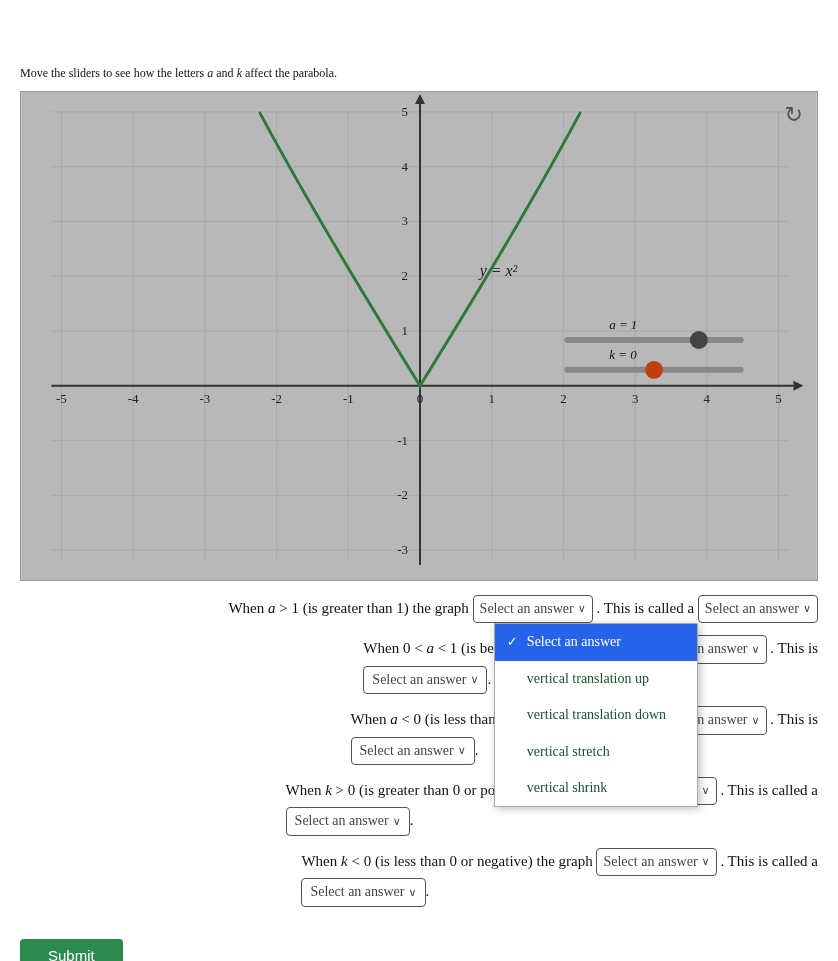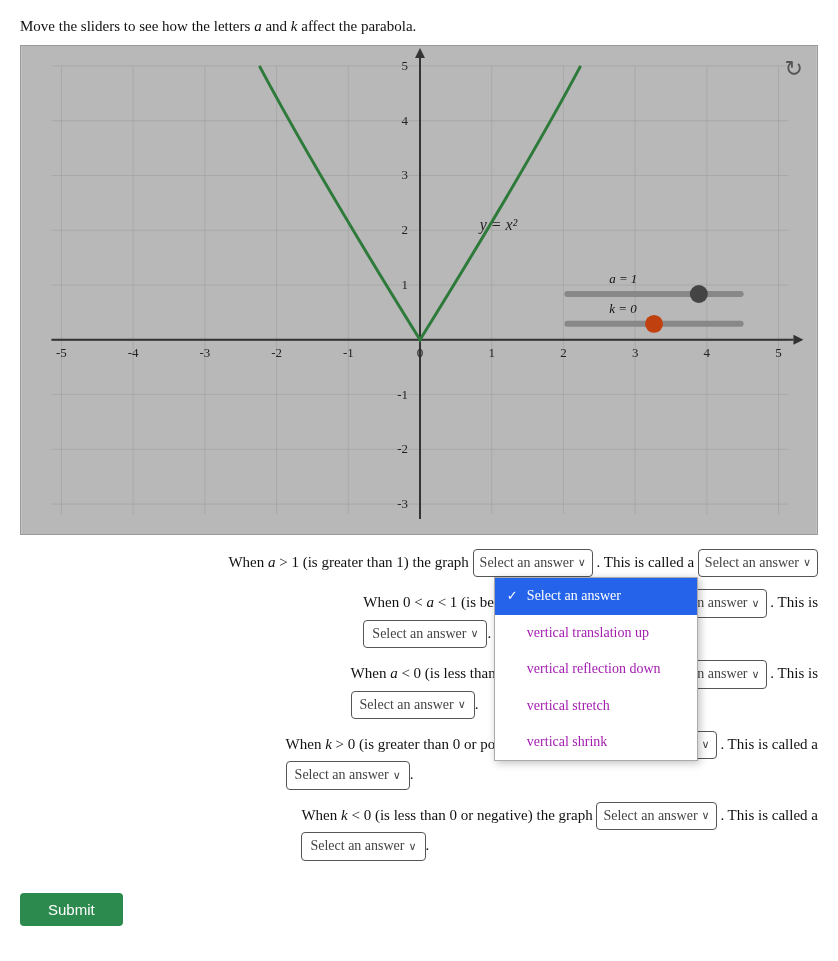--- a/index.html
+++ b/index.html
@@ -6,22 +6,23 @@
     body {
       font-family: 'Times New Roman', Times, serif;
       background: #fff;
       width: 838px;
       min-height: 961px;
       padding: 18px 20px;
       font-size: 15px;
       color: #111;
     }
     .intro-text {
-      font-size: 15px;
+      font-size: 12px;
       margin-bottom: 10px;
+      margin-top: 48px;
     }
     .graph-container {
       position: relative;
       width: 798px;
       height: 490px;
       background: #c8c8c8;
       border: 1px solid #999;
       margin-bottom: 14px;
       overflow: hidden;
     }
@@ -92,21 +93,21 @@
       width: 204px;
       background: #fff;
       border: 1px solid #aaa;
       box-shadow: 2px 2px 8px rgba(0,0,0,0.25);
       z-index: 100;
       font-size: 14px;
     }
     .dropdown-item {
       padding: 7px 12px;
       cursor: pointer;
-      color: #a21caf;
+      color: #14532d;
       display: flex;
       align-items: center;
       gap: 6px;
     }
     .dropdown-item.selected {
       background: #2563eb;
       color: #fff;
     }
     .dropdown-check {
       font-size: 13px;
@@ -237,21 +238,21 @@
           <div class="dropdown-item selected">
             <span class="dropdown-check">✓</span>
             <span>Select an answer</span>
           </div>
           <div class="dropdown-item">
             <span class="dropdown-check"></span>
             <span>vertical translation up</span>
           </div>
           <div class="dropdown-item">
             <span class="dropdown-check"></span>
-            <span>vertical reflection down</span>
+            <span>vertical translation down</span>
           </div>
           <div class="dropdown-item">
             <span class="dropdown-check"></span>
             <span>vertical stretch</span>
           </div>
           <div class="dropdown-item">
             <span class="dropdown-check"></span>
             <span>vertical shrink</span>
           </div>
         </div>

